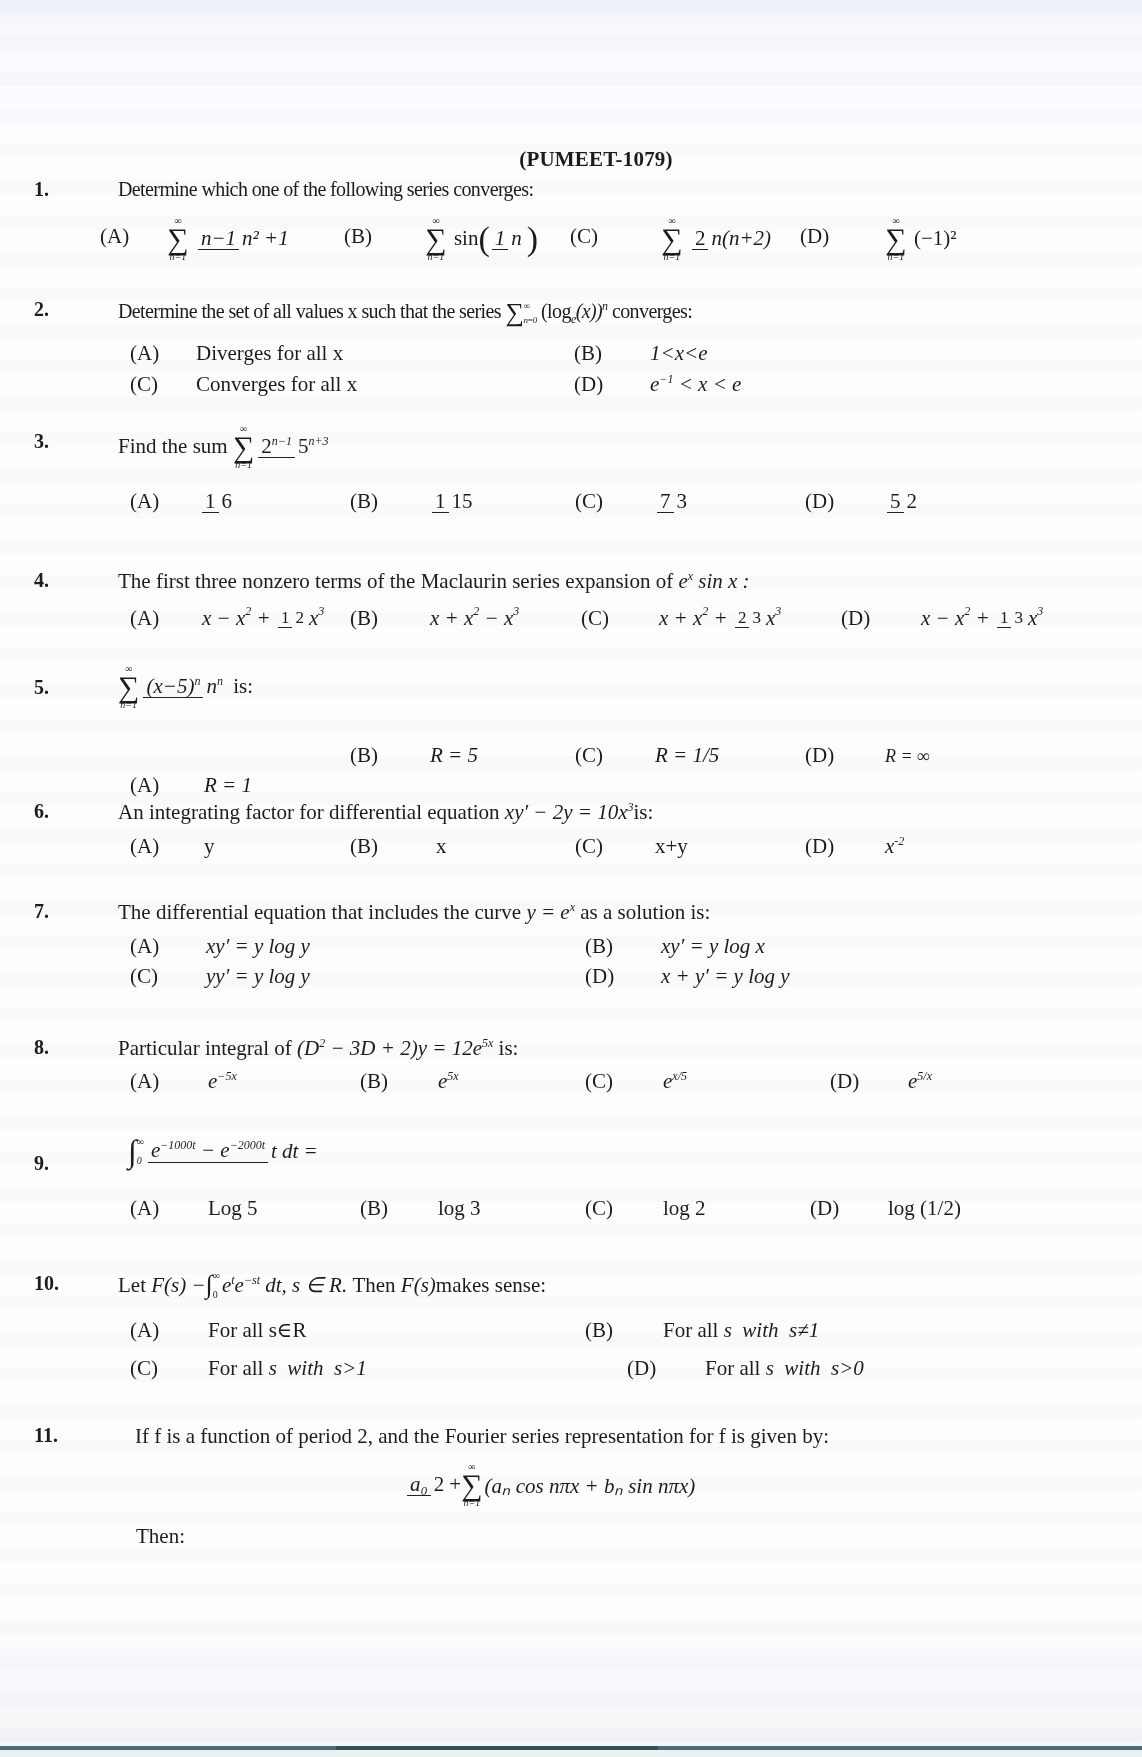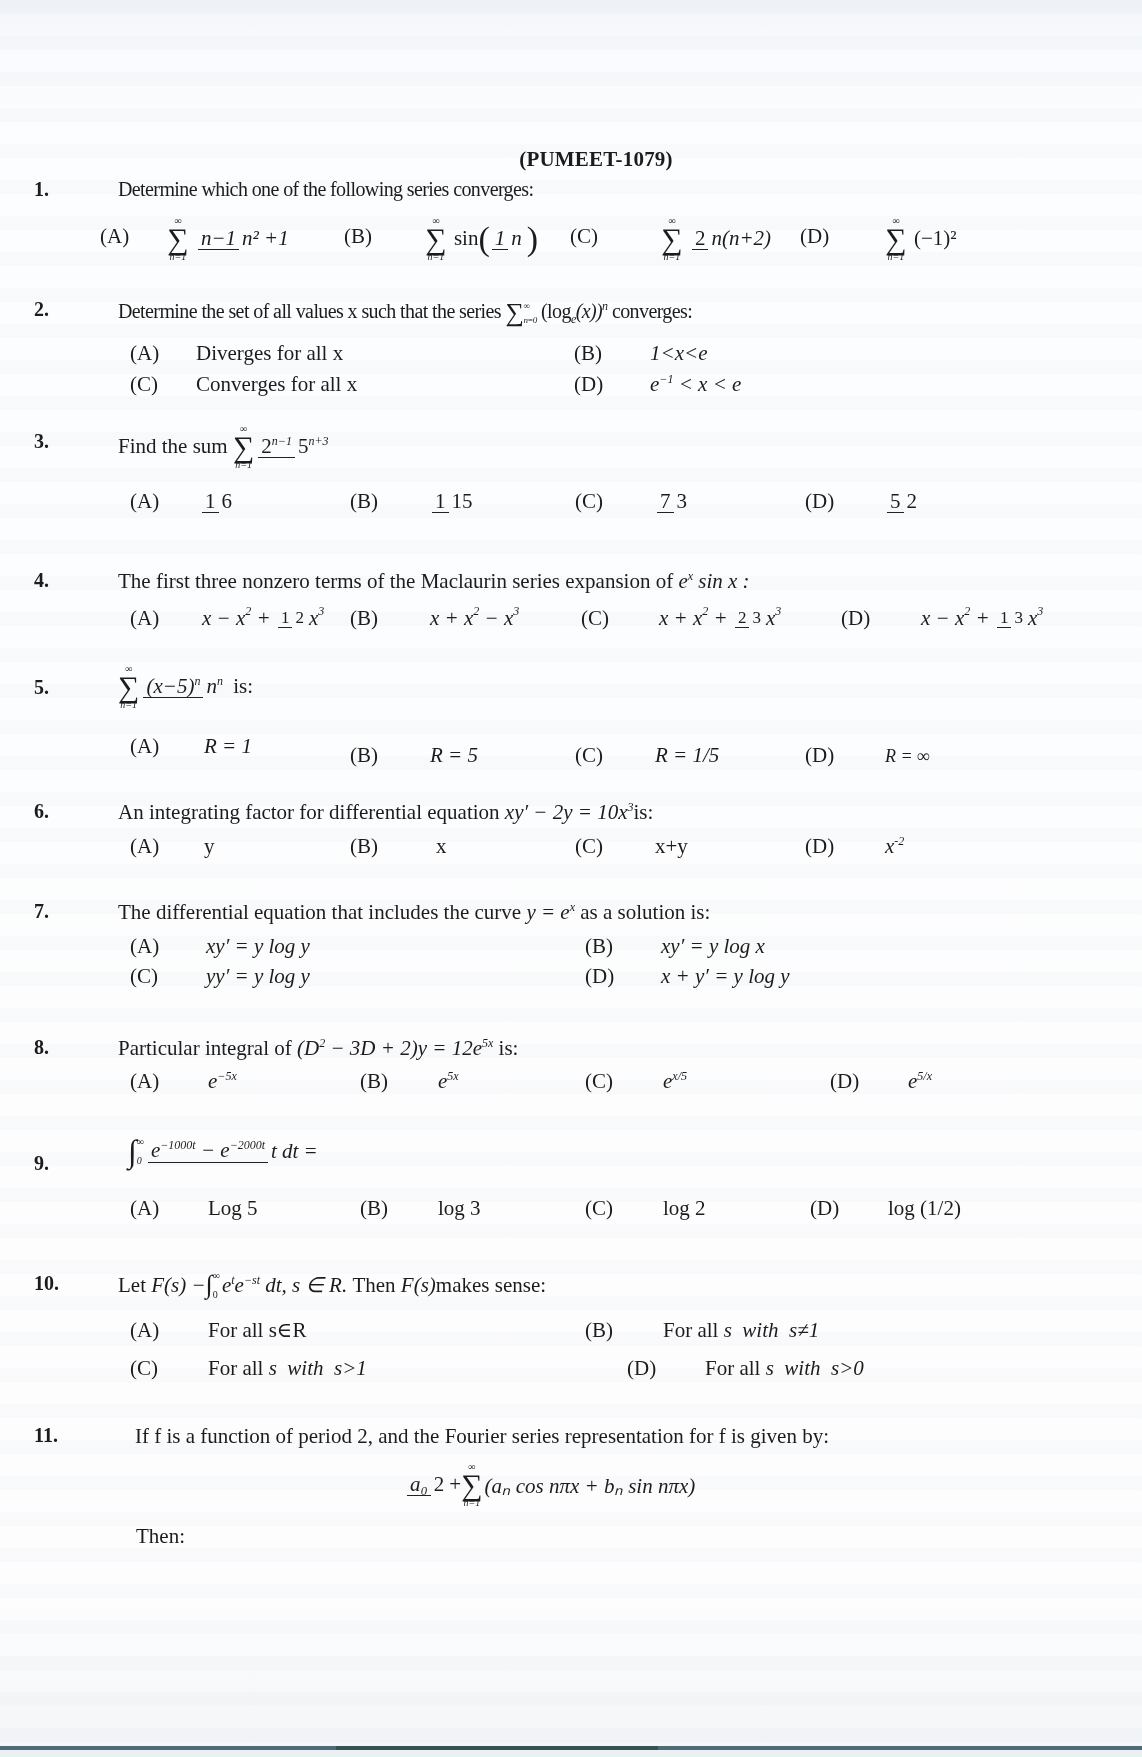--- a/index.html
+++ b/index.html
@@ -206,21 +206,21 @@
         <span class="top">∞</span>
         <span class="sig">∑</span>
         <span class="bot">n=1</span>
       </span><span class="frac math">
         <span class="num"><span>(x−5)</span><sup>n</sup></span>
         <span class="den"><span>n</span><sup>n</sup></span>
       </span>
     <span style="vertical-align:middle;">is:</span>
   </span>
 </div>
-<div class="opt" style="left:130px; top:734px;">
+<div class="opt" style="left:130px; top:773px;">
   <span class="lbl" style="width:74px;">(A)</span><span class="math">R = 1</span>
 </div>
 <div class="opt" style="left:350px; top:743px;">
   <span class="lbl" style="width:80px;">(B)</span><span class="math">R = 5</span>
 </div>
 <div class="opt" style="left:575px; top:743px;">
   <span class="lbl" style="width:80px;">(C)</span><span class="math">R = 1/5</span>
 </div>
 <div class="opt" style="left:805px; top:743px;">
   <span class="lbl" style="width:80px;">(D)</span><span class="math" style="font-size:18px;">R = ∞</span>

